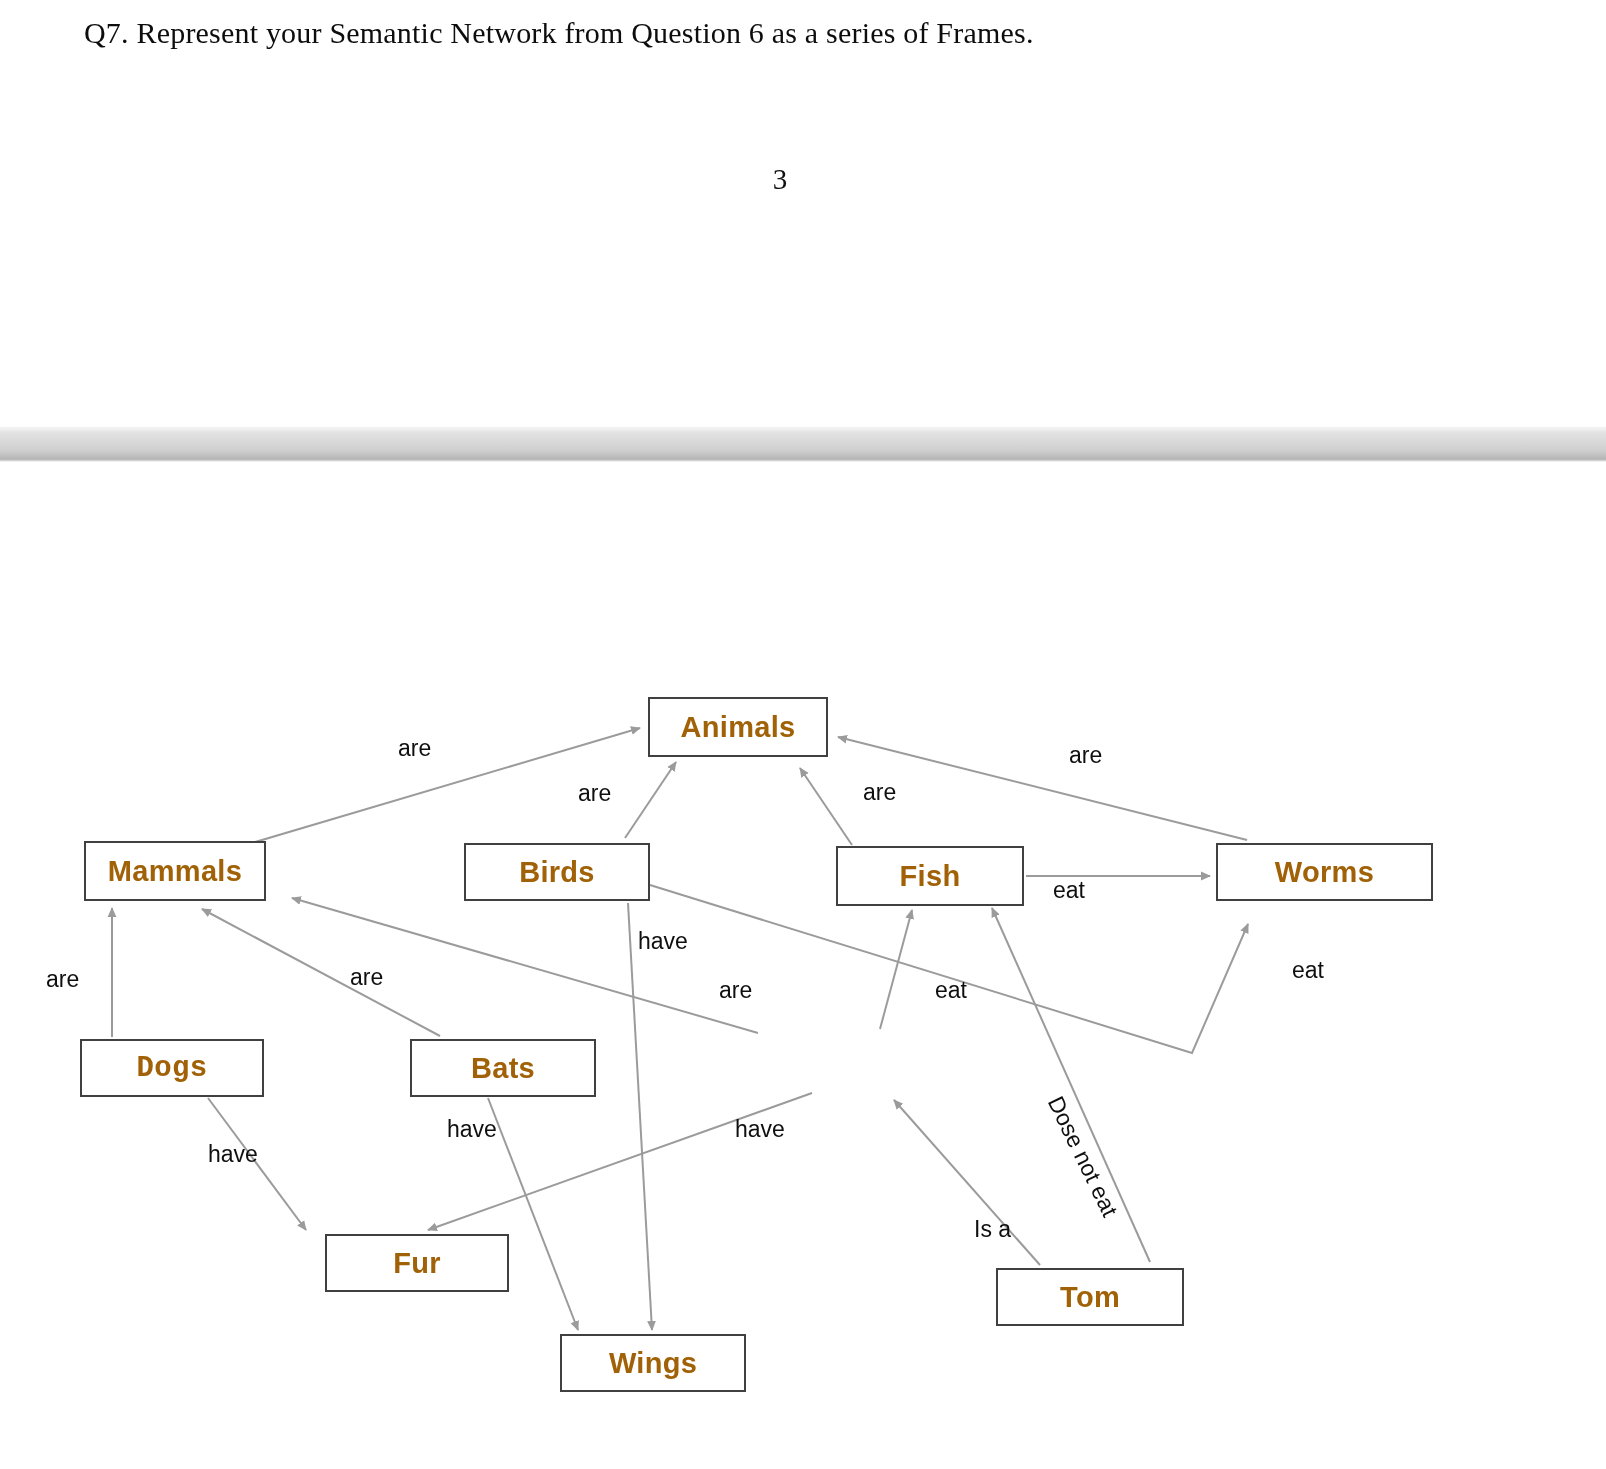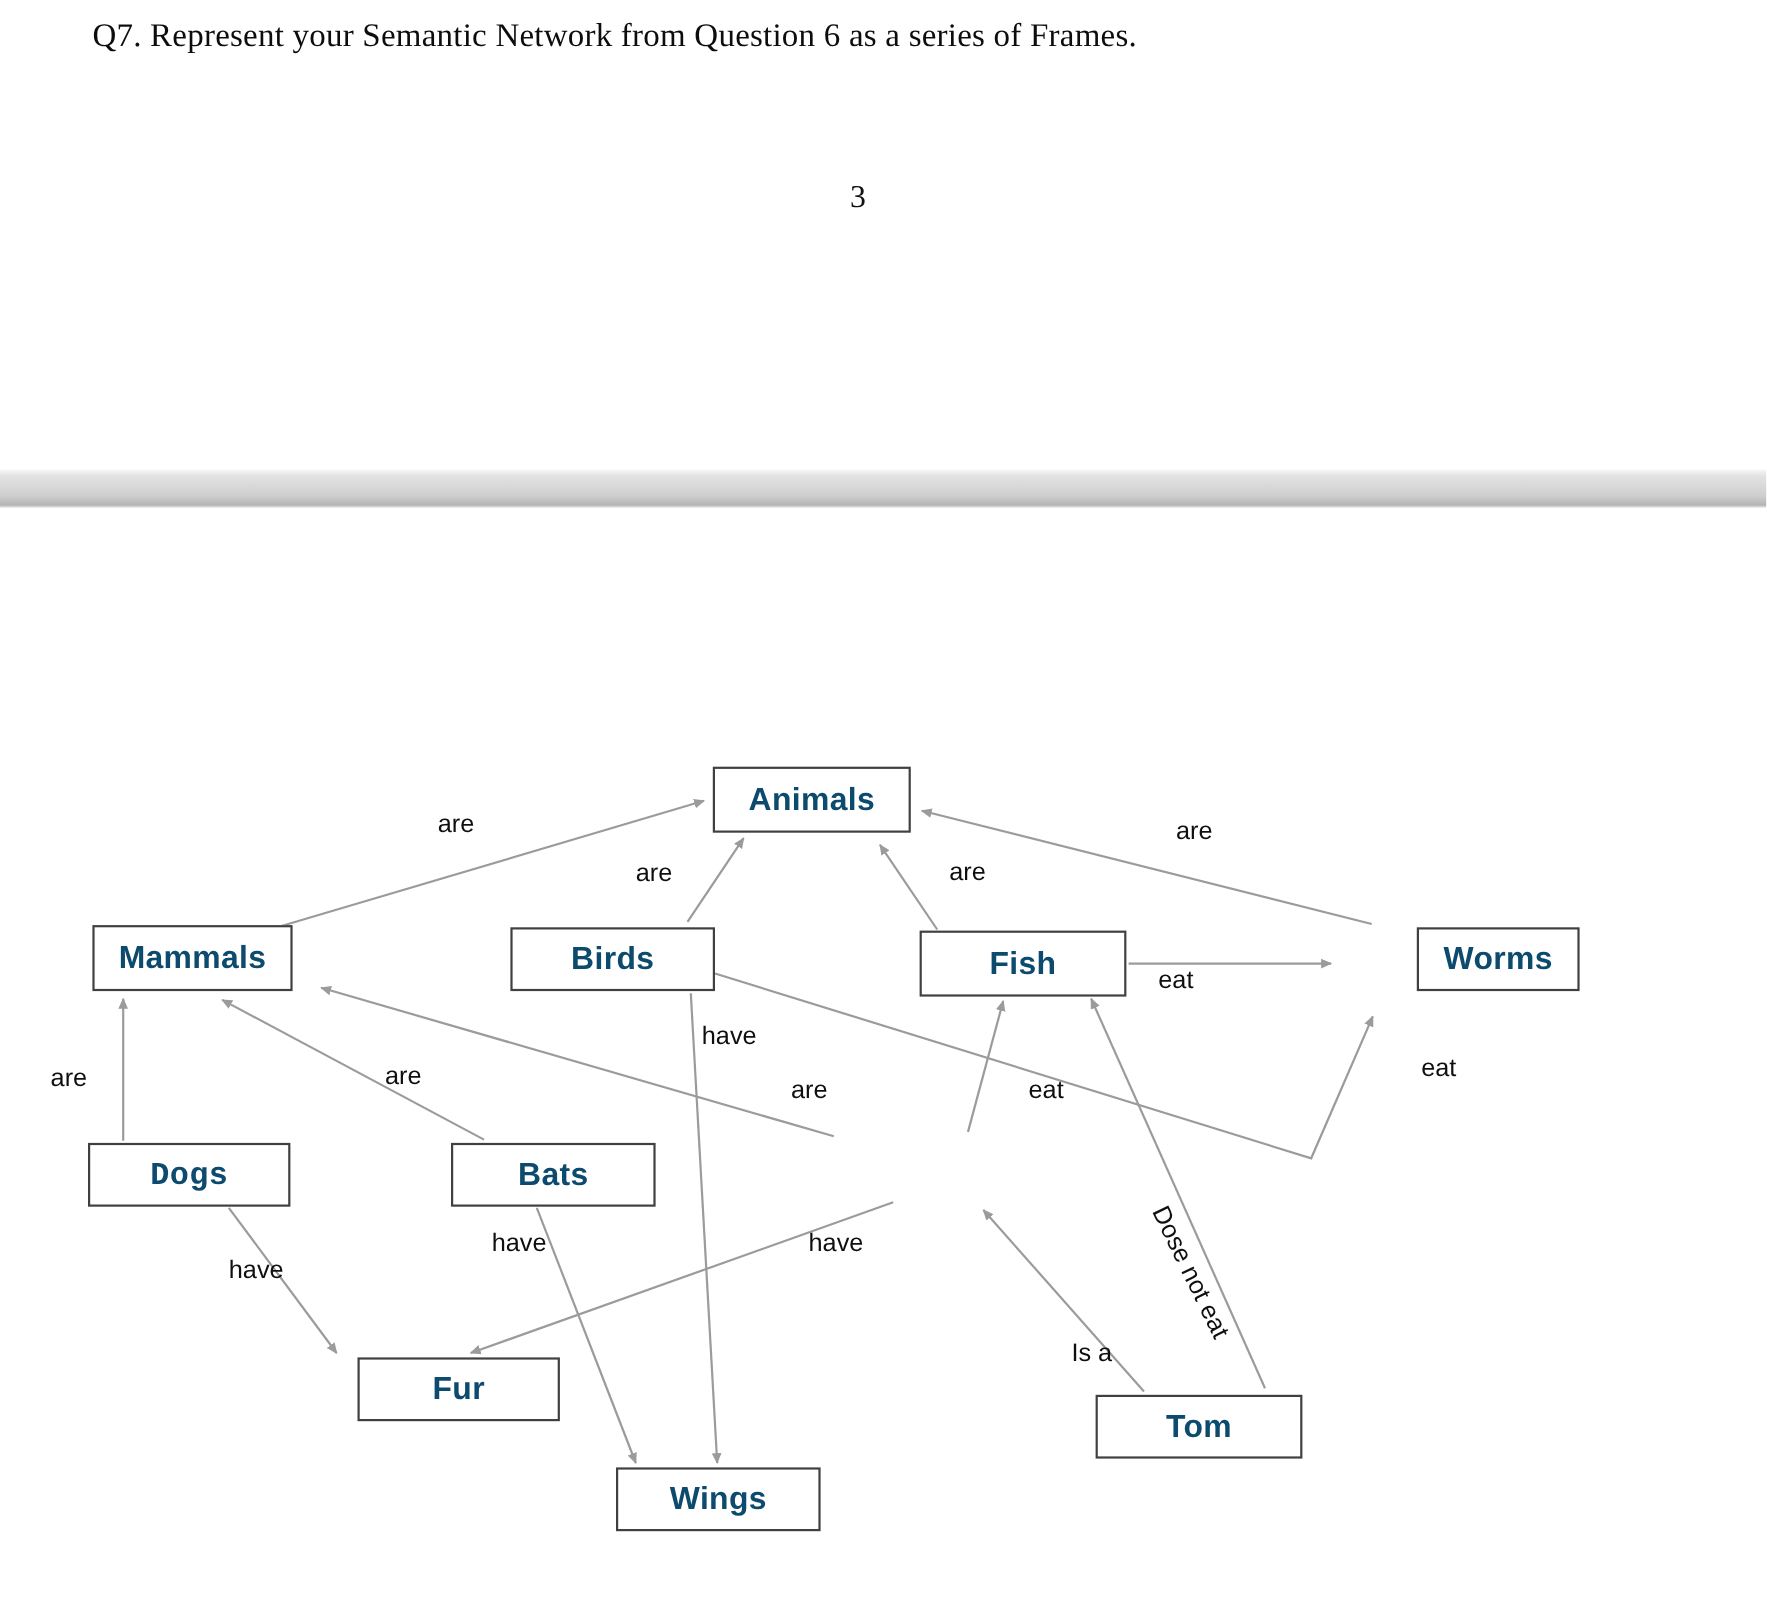--- a/index.html
+++ b/index.html
@@ -78,21 +78,21 @@
   .node {
     position: absolute;
     box-sizing: border-box;
     background: #ffffff;
     border: 2px solid #404040;
     display: flex;
     align-items: center;
     justify-content: center;
     font-weight: bold;
     font-size: 29px;
-    color: #0c4a6e;
+    color: #a16207;
     letter-spacing: 0.3px;
   }
 
   
   .edge-label {
     position: absolute;
     font-size: 23px;
     color: #0f0f0f;
     white-space: nowrap;
     font-weight: normal;
@@ -149,21 +149,21 @@
         <path d="M1040,1265 L894,1100"></path>
 
         <path d="M1150,1262 L992,908"></path>
       </g>
     </svg>
 
     <div class="node" style="left:648px;  top:697px;  width:180px; height:60px;">Animals</div>
     <div class="node" style="left:84px;   top:841px;  width:182px; height:60px;">Mammals</div>
     <div class="node" style="left:464px;  top:843px;  width:186px; height:58px;">Birds</div>
     <div class="node" style="left:836px;  top:846px;  width:188px; height:60px;">Fish</div>
-    <div class="node" style="left:1288px; top:843px;  width:148px; height:58px;">Worms</div>
+    <div class="node" style="left:1216px; top:843px;  width:217px; height:58px;">Worms</div>
     <div class="node" style="left:80px;   top:1039px; width:184px; height:58px;font-family:Liberation Mono, monospace;">Dogs</div>
     <div class="node" style="left:410px;  top:1039px; width:186px; height:58px;">Bats</div>
     <div class="node" style="left:280px;  top:1234px; width:184px; height:58px;margin-left:45px;">Fur</div>
     <div class="node" style="left:996px;  top:1268px; width:188px; height:58px;">Tom</div>
     <div class="node" style="left:560px;  top:1334px; width:186px; height:58px;">Wings</div>
 
     <div class="edge-label" style="left:398px;  top:735px;">are</div>
     <div class="edge-label" style="left:578px;  top:780px;">are</div>
     <div class="edge-label" style="left:863px;  top:779px;">are</div>
     <div class="edge-label" style="left:1069px; top:742px;">are</div>

